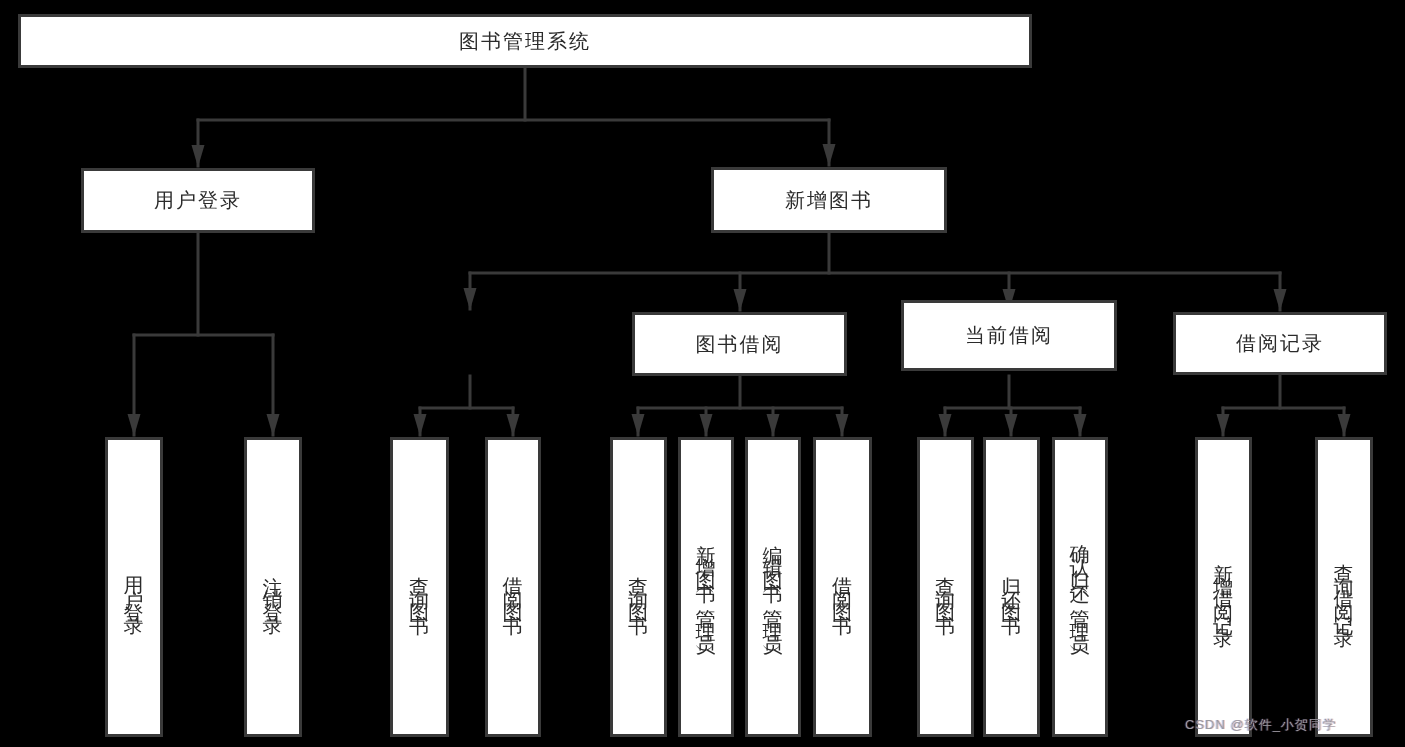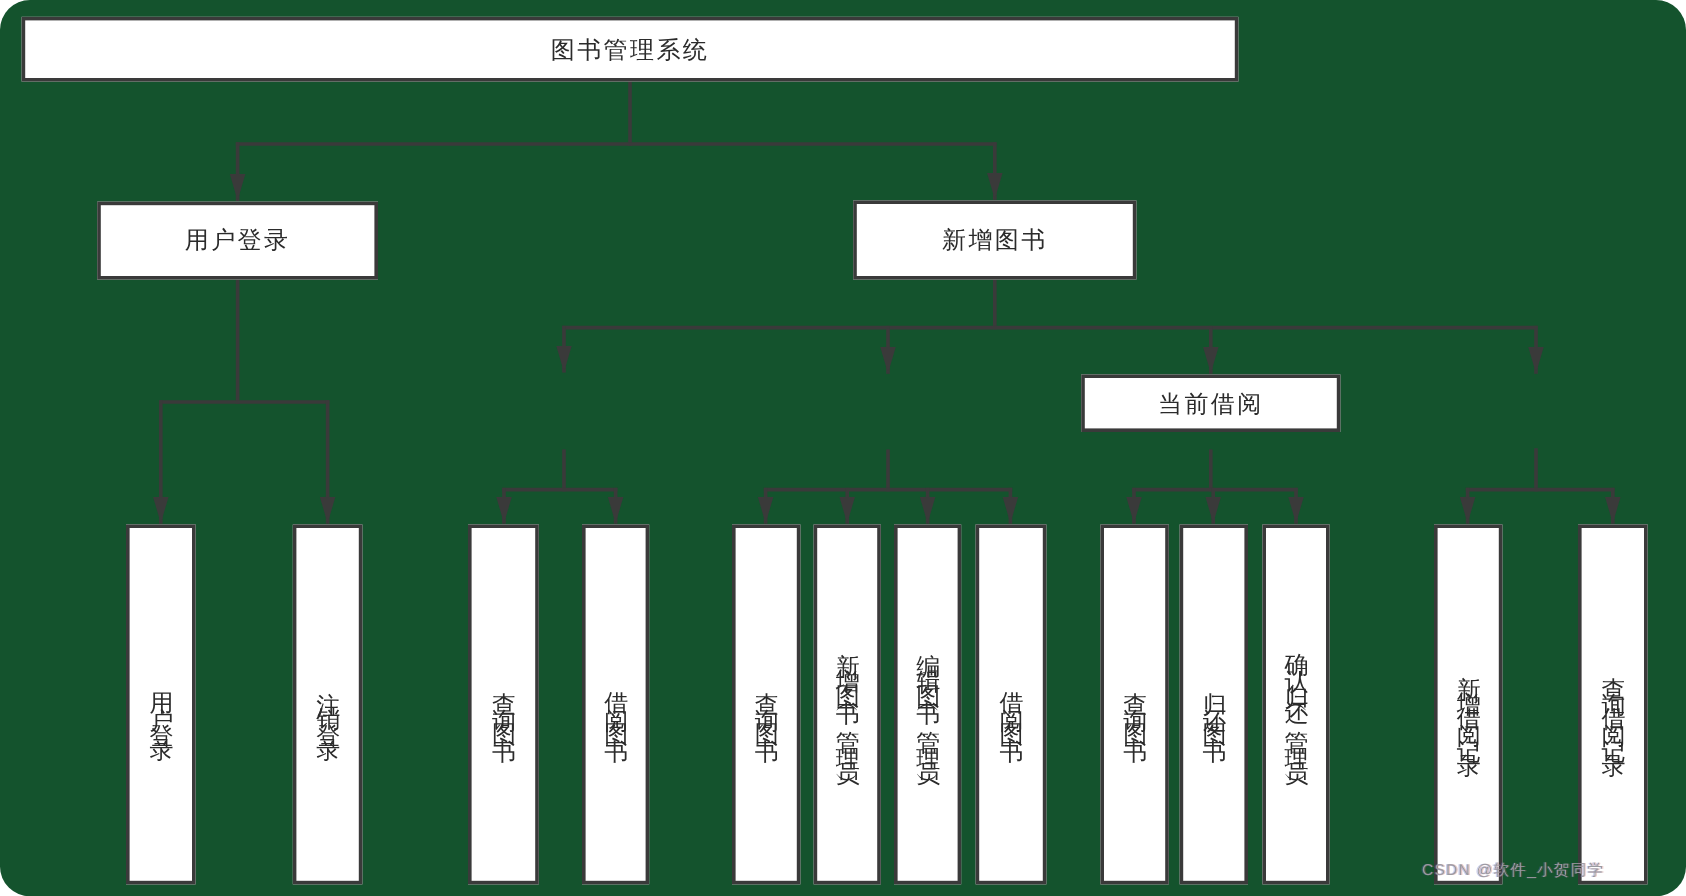--- a/index.html
+++ b/index.html
@@ -1,19 +1,18 @@
 <!DOCTYPE html>
 <html><head>
 <meta charset="utf-8">
 <style>
   html,body{margin:0;padding:0;background:#ffffff;}
   .stage{
-    position:relative;width:1405px;height:747px;background:#14532d;overflow:hidden;
+    position:relative;width:1405px;height:747px;background:#000000;overflow:hidden;
     font-family:"Liberation Sans","DejaVu Sans",sans-serif;
-    border-radius:25px;
   }
   .wires{position:absolute;left:0;top:0;z-index:1;}
   .node{
     position:absolute;z-index:2;box-sizing:border-box;background:#ffffff;
     border:3px solid #3a3a3a;display:flex;align-items:center;justify-content:center;
     color:#2b2b2b;
   }
   .node.h span{font-size:20px;letter-spacing:2px;white-space:nowrap;}
   .node.v span{
     writing-mode:vertical-rl;text-orientation:mixed;
@@ -85,22 +84,28 @@
     <span>图书管理系统</span>
   </div>
 
   <div class="node h" style="left:81px;top:168px;width:234px;height:65px">
     <span>用户登录</span>
   </div>
   <div class="node h" style="left:711px;top:167px;width:236px;height:66px">
     <span>新增图书</span>
   </div>
 
-  <div class="node h" style="left:901px;top:312px;width:216px;height:48px">
+  <div class="node h" style="left:632px;top:312px;width:215px;height:64px">
+    <span>图书借阅</span>
+  </div>
+  <div class="node h" style="left:901px;top:300px;width:216px;height:71px">
     <span>当前借阅</span>
+  </div>
+  <div class="node h" style="left:1173px;top:312px;width:214px;height:63px">
+    <span>借阅记录</span>
   </div>
 
   <div class="node v" style="left:105px;top:437px;width:58px;height:300px">
     <span>用户登录</span>
   </div>
   <div class="node v" style="left:244px;top:437px;width:58px;height:300px">
     <span>注销登录</span>
   </div>
 
   <div class="node v" style="left:390px;top:437px;width:59px;height:300px">

